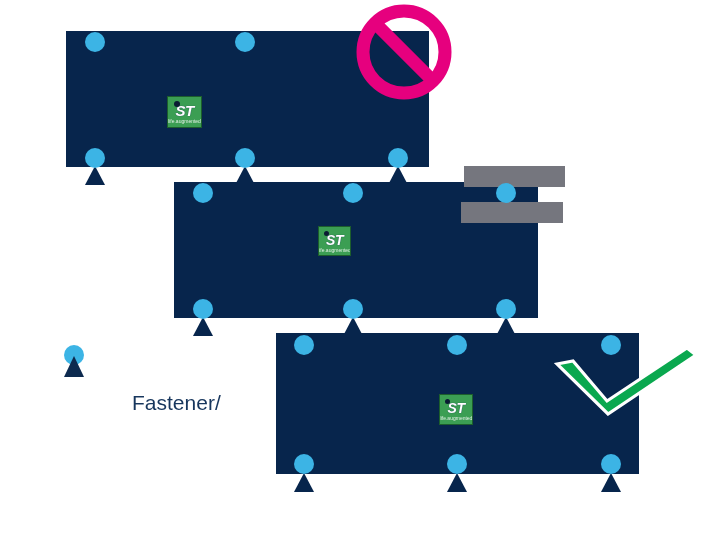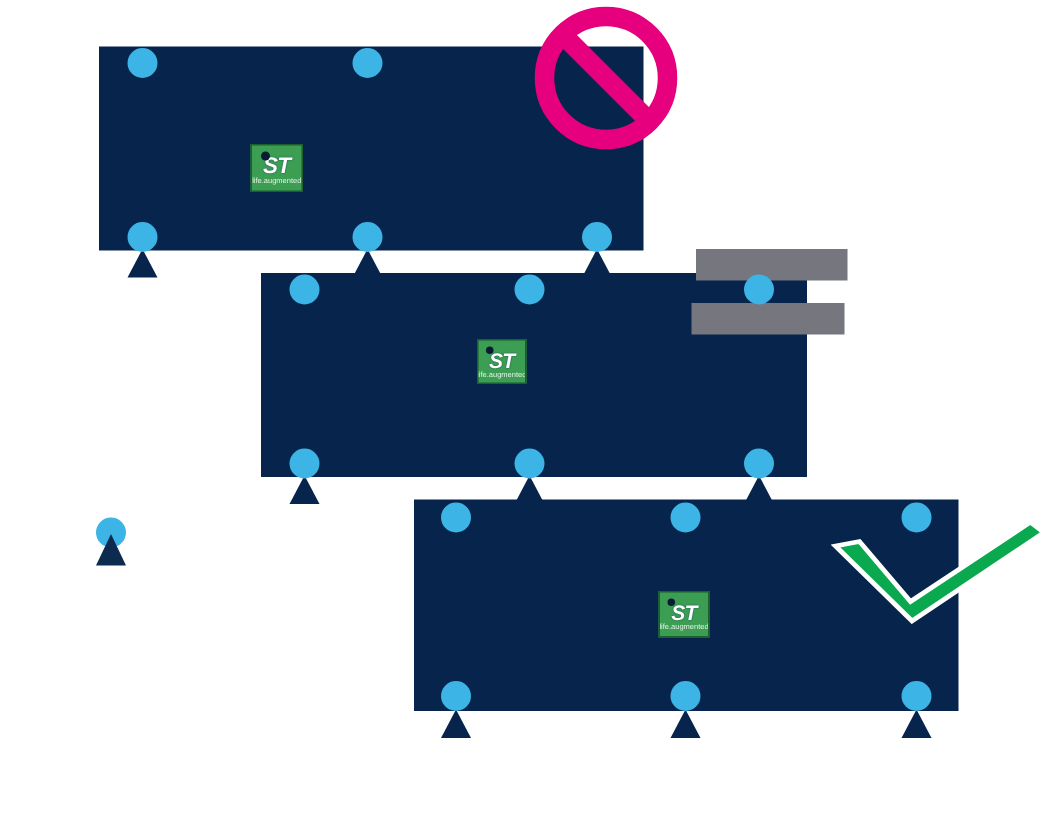--- a/index.html
+++ b/index.html
@@ -270,16 +270,17 @@
       <path d="M3 16 L19 13 L53 53 L133 0 L142 7 L54 66 Z" fill="#0aa84f" stroke="#ffffff" stroke-width="3.2" stroke-linejoin="miter"></path>
     </svg>
   </div>
 
   <div class="legend" id="legend" style="left:60px; top:345px;">
     <div class="legend-mark">
       <div class="dot" style="background: rgb(60, 180, 229);"></div>
       <div class="tri"></div>
     </div>
     <div class="legend-text" style="color: rgb(23, 54, 93);">
+      <span>Fastener/</span>
     </div>
   </div>
 
 </div>
 
 </body></html>

